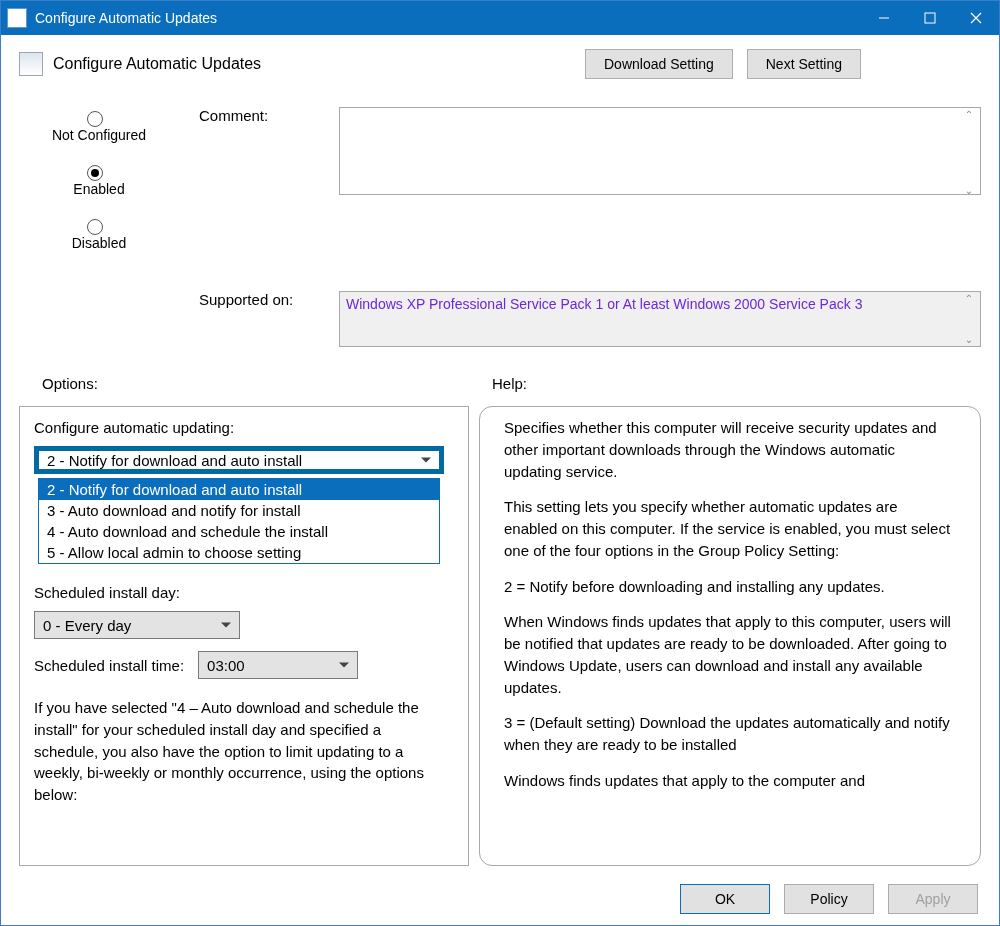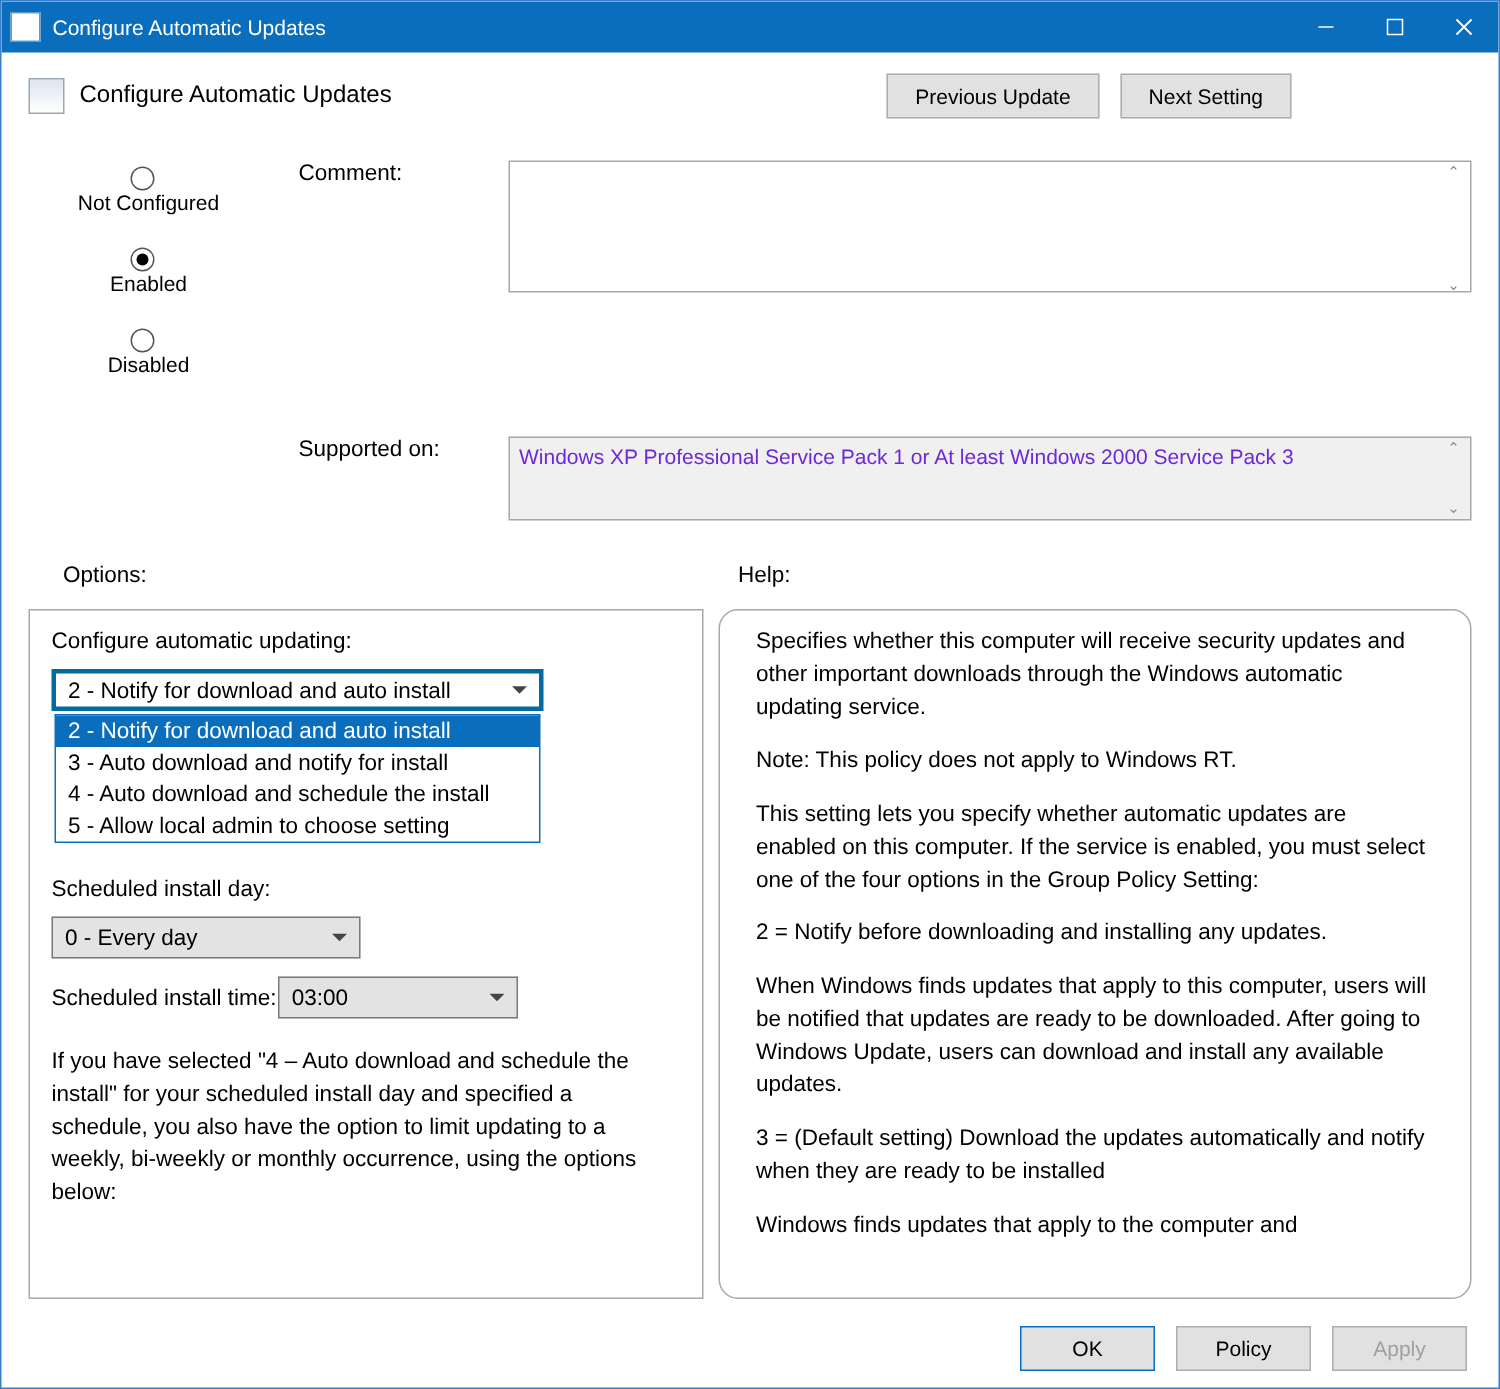--- a/index.html
+++ b/index.html
@@ -162,22 +162,22 @@
   .dropdown::after {
     content: "";
     position: absolute; right: 8px; top: 50%;
     width: 0; height: 0;
     border-left: 5px solid transparent;
     border-right: 5px solid transparent;
     border-top: 5px solid #444;
     transform: translateY(-50%);
   }
   .dropdown-main {
-    width: 328px;
-    border: 3px solid #0369a1;
+    width: 410px;
+    border: 5px solid #0369a1;
     background: #fff;
   }
   .dropdown-list {
     position: absolute;
     left: -1px; top: 27px;
     width: calc(100% + 2px);
     border: 1px solid #0a6ebd;
     background: #fff;
     z-index: 10;
   }
@@ -186,21 +186,21 @@
     font-size: 15px;
     cursor: pointer;
   }
   .dropdown-item.selected {
     background: #0a6ebd;
     color: #fff;
   }
   .dd-small { width: 206px; }
   .dd-time { width: 160px; display: inline-flex; }
   .mt { margin-top: 22px; }
-  .inline-row { display: flex; align-items: center; gap: 1px; margin-top: 12px; }
+  .inline-row { display: flex; align-items: center; gap: 14px; margin-top: 12px; }
   .note-text { margin-top: 18px; font-size: 15px; line-height: 1.45; max-width: 410px; }
   .footer {
     position: absolute;
     bottom: 12px; right: 22px;
     display: flex; gap: 14px;
   }
   .footer .btn { width: 90px; }
   .btn.primary { border: 1.5px solid #0a6ebd; background: #e1e1e1; }
   .btn.disabled { color: #a0a0a0; }
   
@@ -234,21 +234,21 @@
       </svg>
   </div>
 </div>
 
 <div class="content">
 
   <div class="header-row">
     <span class="policy-icon"></span>
     <span class="policy-title">Configure Automatic Updates</span>
     <div class="navbtns">
-      <button class="btn">Previous Update</button>
+      <button class="btn">Download Setting</button>
       <button class="btn">Next Setting</button>
     </div>
   </div>
 
   <div class="row2">
     <div class="radio-col">
       <div class="radio-row">
         <span class="radio"></span>
         <span>Not Configured</span>
       </div>
@@ -322,21 +322,20 @@
         </div>
       </div>
 
       <div class="note-text">If you have selected "4 – Auto download and schedule the install" for your scheduled install day and specified a schedule, you also have the option to limit updating to a weekly, bi-weekly or monthly occurrence, using the options below:</div>
       <div style="height:40px;"></div>
       <div style="width:600px;height:1px;"></div>
     </div>
 
     <div class="pane help-pane">
       <p>Specifies whether this computer will receive security updates and other important downloads through the Windows automatic updating service.</p>
-      <p>Note: This policy does not apply to Windows RT.</p>
       <p>This setting lets you specify whether automatic updates are enabled on this computer. If the service is enabled, you must select one of the four options in the Group Policy Setting:</p>
       <p class="indent">2 = Notify before downloading and installing any updates.</p>
       <p class="indent">When Windows finds updates that apply to this computer, users will be notified that updates are ready to be downloaded. After going to Windows Update, users can download and install any available updates.</p>
       <p class="indent">3 = (Default setting) Download the updates automatically and notify when they are ready to be installed</p>
       <p class="indent">Windows finds updates that apply to the computer and</p>
     </div>
   </div>
 
   <div class="footer">
     <button class="btn primary">OK</button>

